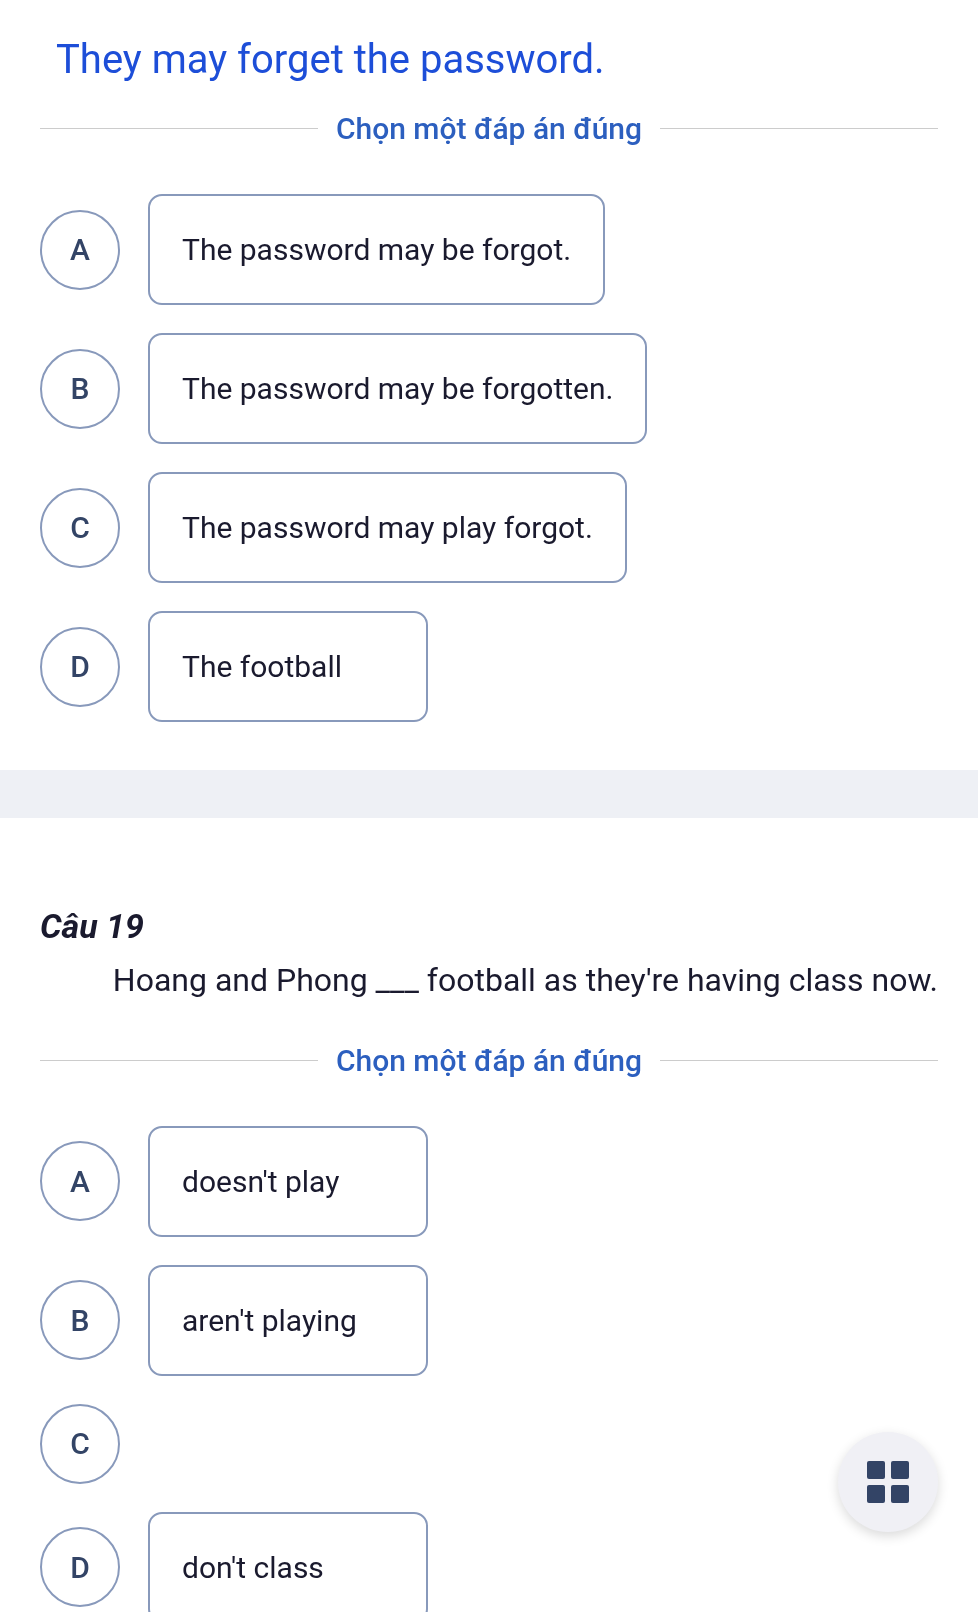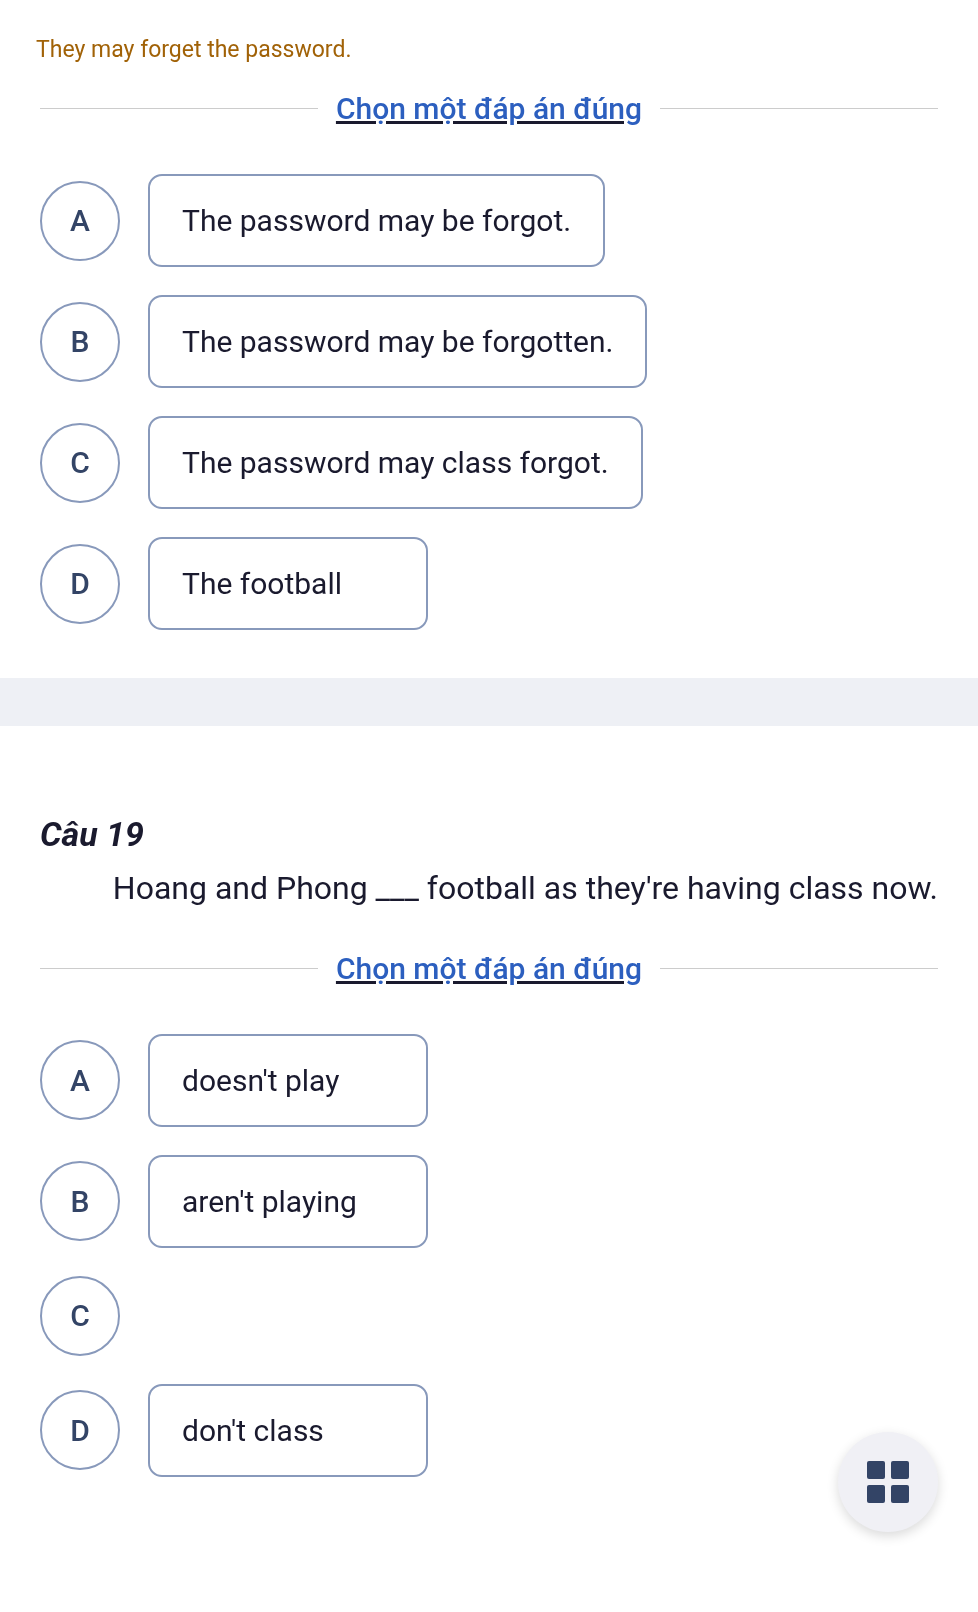--- a/index.html
+++ b/index.html
@@ -33,21 +33,20 @@
       line-height: 1.4;
       margin-bottom: 40px;
       text-align: right;
     }
 
     .divider-row {
       display: flex;
       align-items: center;
       gap: 18px;
       margin-bottom: 48px;
-      text-decoration: underline;
     }
 
     .divider-line {
       flex: 1;
       height: 1px;
       background: #cccccc;
     }
 
     .divider-label {
       color: #2c5fbf;
@@ -81,21 +80,21 @@
       color: #334466;
       font-weight: 500;
       flex-shrink: 0;
       cursor: pointer;
       background: #ffffff;
     }
 
     .option-box {
       border: 2px solid #8899bb;
       border-radius: 14px;
-      padding: 27px 32px;
+      padding: 36px 32px;
       font-size: 30px;
       color: #1a1a2e;
       background: #ffffff;
       cursor: pointer;
       min-width: 280px;
     }
 
     .section-separator {
       height: 48px;
       background: #eef0f5;
@@ -124,23 +123,23 @@
     }
 
     .grid-icon-cell {
       width: 18px;
       height: 18px;
       background: #334466;
       border-radius: 2px;
     }
 
     .top-sentence {
-      padding: 36px 40px 28px 36px;
-      font-size: 23px;
-      color: #a16207;
+      padding: 36px 40px 28px 56px;
+      font-size: 40px;
+      color: #1d4ed8;
     }
   </style>
 </head>
 <body>
 
 <div class="top-sentence">
   <span>They may forget the password.</span>
 </div>
 
 <div class="question-block" style="padding-top:0;">
@@ -154,21 +153,21 @@
     <div class="option-item">
       <div class="option-circle">A</div>
       <div class="option-box">The password may be forgot.</div>
     </div>
     <div class="option-item">
       <div class="option-circle">B</div>
       <div class="option-box">The password may be forgotten.</div>
     </div>
     <div class="option-item">
       <div class="option-circle">C</div>
-      <div class="option-box">The password may class forgot.</div>
+      <div class="option-box">The password may play forgot.</div>
     </div>
     <div class="option-item">
       <div class="option-circle">D</div>
       <div class="option-box">The football</div>
     </div>
   </div>
 </div>
 
 <div class="section-separator"></div>
 

